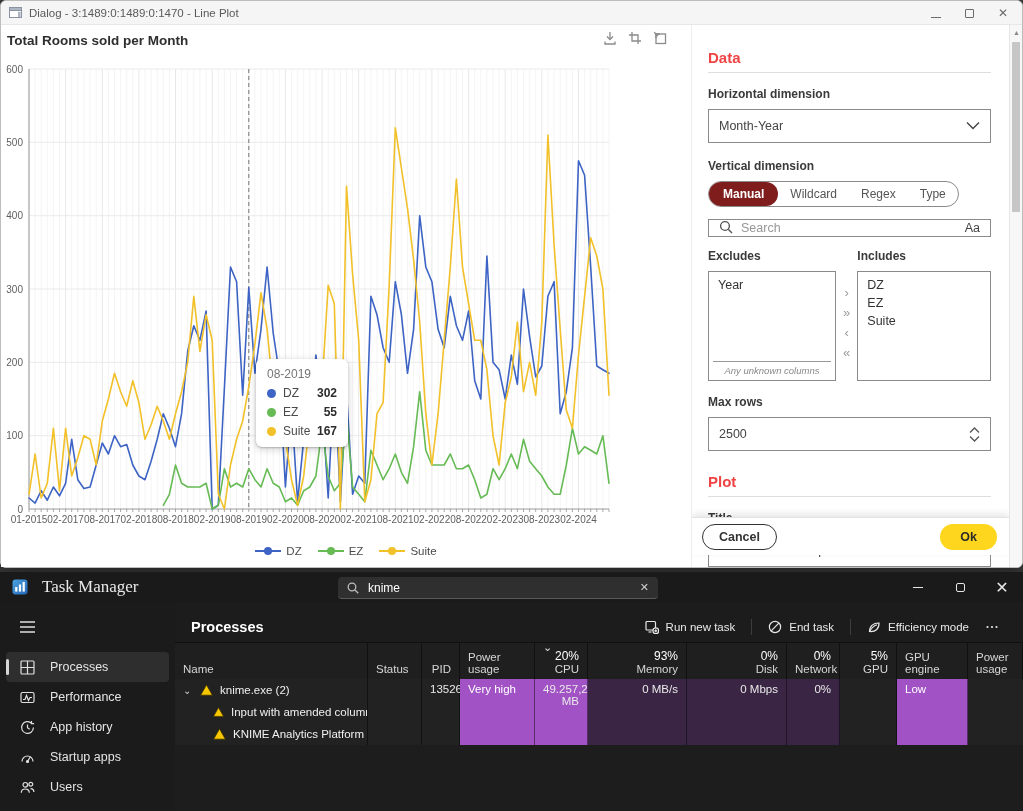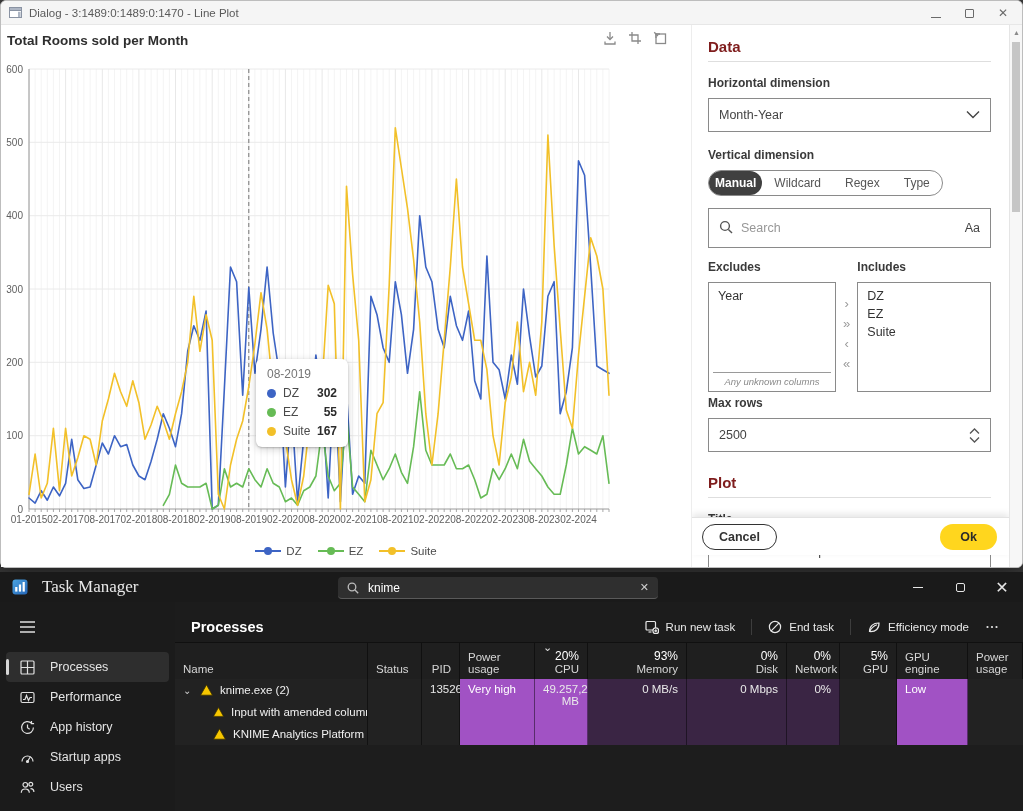--- a/index.html
+++ b/index.html
@@ -48,41 +48,41 @@
   .tt-val { font-size:12px; color:#2b2b2b; font-weight:700; margin-left:auto; }
 
   .legend { position:absolute; left:0; top:520px; width:690px; display:flex; justify-content:center; gap:16px; }
   .lg-item { display:inline-flex; align-items:center; gap:5px; font-size:11.5px; color:#4a4a4a; cursor:pointer; }
 
   
   .panel {
     position:absolute; left:690px; top:24px; right:13px; bottom:0;
     background:#fff; border-left:1px solid #ededed; padding:12px 18px 0 16px; overflow:hidden;
   }
-  .sec-h { font-size:15px; font-weight:700; color:#7f1d1d; margin:1px 0 6px 0; }
+  .sec-h { font-size:15px; font-weight:700; color:#ef4444; margin:12px 0 6px 0; }
   .sec-hr { border:none; border-top:1px solid #dedede; margin:0 0 14px 0; }
   .fld-label { font-size:12px; font-weight:700; color:#3a3a3a; margin-bottom:8px; }
   .selectbox, .searchbox, .spinbox, .titleinput {
     border:1px solid #8a8a8a; border-radius:0; background:#fff;
     display:flex; align-items:center; padding:0 10px; font-size:12.5px; color:#444;
   }
   .selectbox { height:34px; margin-bottom:16px; cursor:pointer; }
   .selectbox .chev { margin-left:auto; }
   .segmented {
     display:inline-flex; align-items:center; height:26px;
     border:1px solid #8a8a8a; border-radius:14px; margin-bottom:12px; background:#fff;
   }
   .seg {
     font-size:12px; color:#555; padding:0 12px; height:100%; display:flex; align-items:center; cursor:pointer;
   }
-  .seg.active { background:#404040; color:#fff; border-radius:13px; font-weight:600; padding:0 6px; }
-  .searchbox { height:40px; margin-bottom:12px; }
+  .seg.active { background:#7f1d1d; color:#fff; border-radius:13px; font-weight:600; padding:0 14px; }
+  .searchbox { height:18px; margin-bottom:12px; }
   .searchbox .ph { color:#979797; margin-left:8px; flex:1; }
   .searchbox .case { color:#444; }
-  .duallist { display:flex; margin-bottom:4px; }
+  .duallist { display:flex; margin-bottom:14px; }
   .dl-col { width:131px; }
   .dl-col.right { width:137px; }
   .dl-list { border:1px solid #8a8a8a; height:110px; position:relative; padding:4px 0 0 0; background:#fff; }
   .dl-item { font-size:12.5px; color:#333; padding:2px 9px; cursor:pointer; }
   .dl-foot {
     position:absolute; left:4px; right:4px; bottom:0; border-top:1px solid #9a9a9a;
     font-size:9.5px; font-style:italic; color:#8a8a8a; text-align:center; padding:3px 0 4px 0;
   }
   .dl-transfer { width:22px; display:flex; flex-direction:column; align-items:center; justify-content:center; gap:7px; padding-top:14px; }
   .dl-transfer span { color:#9b9b9b; font-size:13px; line-height:1; cursor:pointer; }

